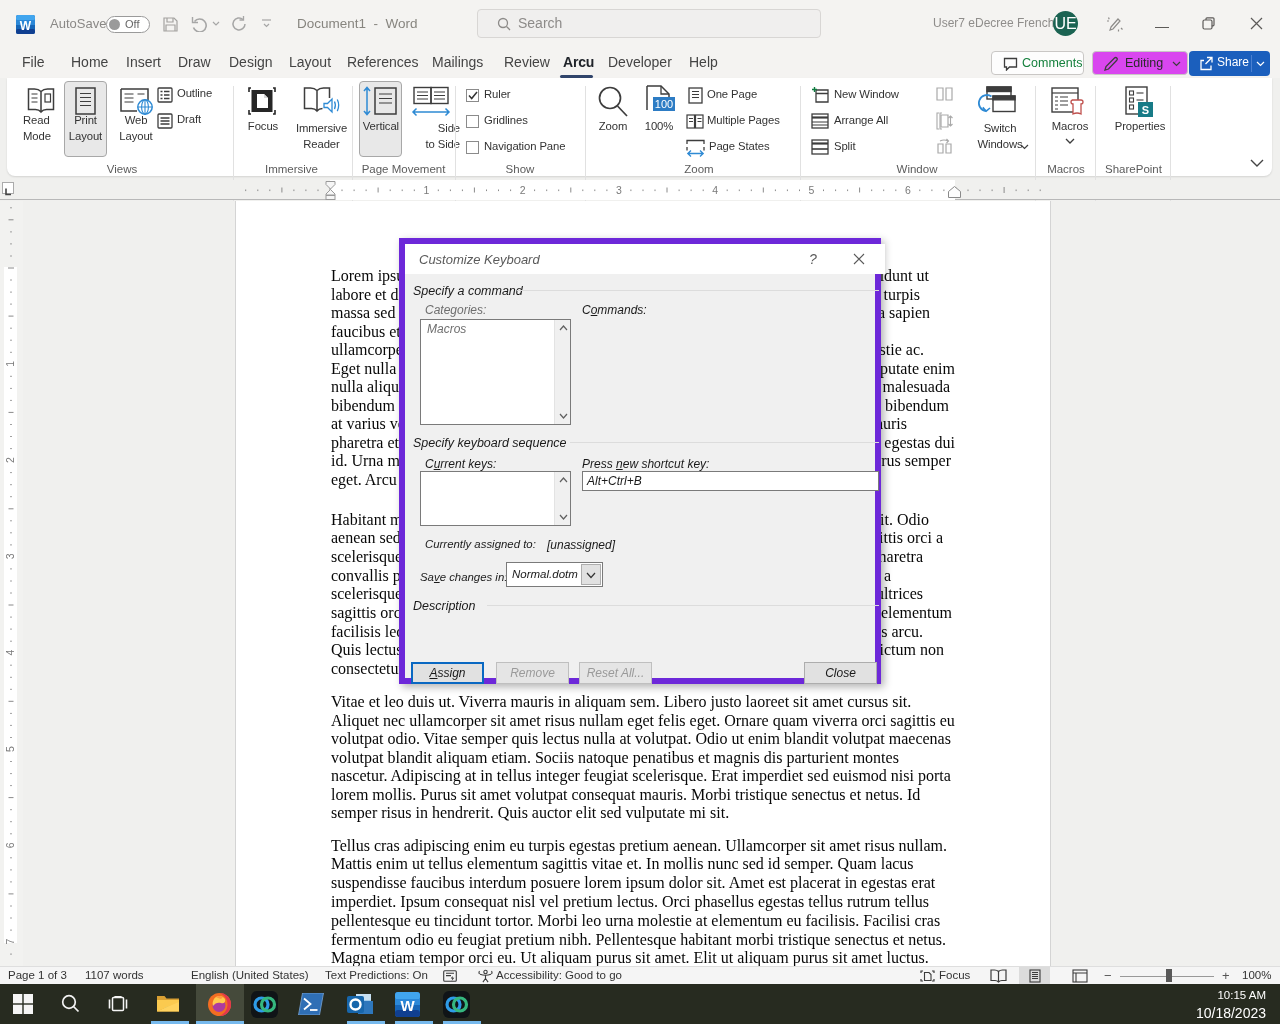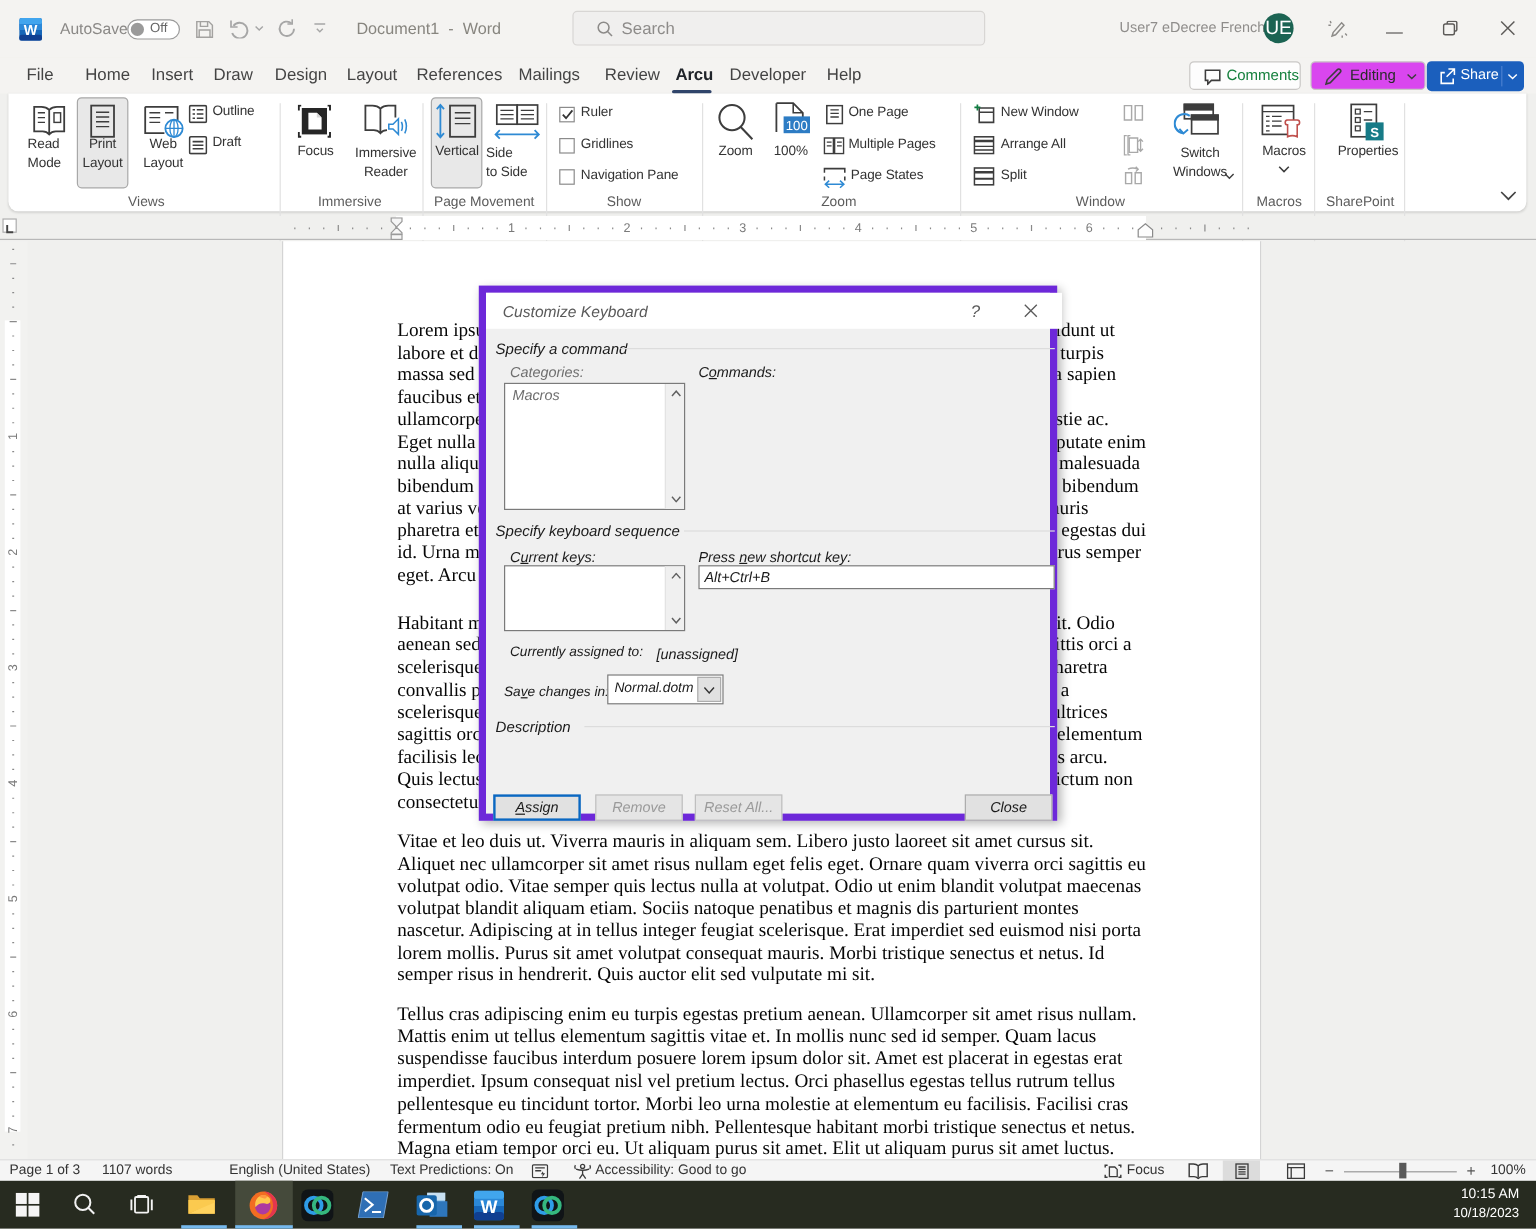--- a/index.html
+++ b/index.html
@@ -172,21 +172,21 @@
         <rect x="12" y="2" width="21" height="26" stroke="#3d3d3d" stroke-width="1.5"></rect>
         <path d="M16 8 h13 M16 12.5 h13 M16 17 h13" stroke="#3d3d3d" stroke-width="1.2"></path>
       </svg>
 <div class="rtext" style="left:352px;top:42px;width:40px;text-align:right">Vertical</div>
 <svg class="abs" style="left:404px;top:8px" width="42" height="32" viewBox="0 0 42 32" fill="none">
         <rect x="3" y="1.5" width="17" height="16" stroke="#3d3d3d" stroke-width="1.4"></rect>
         <rect x="20" y="1.5" width="17" height="16" stroke="#3d3d3d" stroke-width="1.4"></rect>
         <path d="M6 6 h11 M6 9.5 h11 M6 13 h11 M23 6 h11 M23 9.5 h11 M23 13 h11" stroke="#3d3d3d" stroke-width="1.1"></path>
         <path d="M2 26 h36 M5.5 22.5 L2 26 l3.5 3.5 M34.5 22.5 L38 26 l-3.5 3.5" stroke="#2e8ad4" stroke-width="1.5"></path>
       </svg>
-<div class="rtext" style="left:398px;top:42px;width:55px;text-align:left;line-height:16px">Side<br>to Side</div>
+<div class="rtext" style="left:398px;top:42px;width:55px;text-align:right;line-height:16px">Side<br>to Side</div>
 <div class="glabel" style="left:344px;width:105px">Page Movement</div>
 <div class="gsep" style="left:448px"></div>
 
 <div class="abs" style="left:459px;top:11px;width:13px;height:13px;border:1px solid #8b8b8b;background:#fff"></div>
 <svg class="abs" style="left:461px;top:13px" width="10" height="9" viewBox="0 0 10 9">
         <path d="M1 4.5 L3.7 7.5 L9 1" stroke="#333" stroke-width="1.5" fill="none"></path>
       </svg>
 <div class="rtext" style="left:477px;top:10px">Ruler</div>
 <div class="abs" style="left:459px;top:37px;width:13px;height:13px;border:1px solid #8b8b8b;background:#fff"></div>
 <div class="rtext" style="left:477px;top:36px">Gridlines</div>
@@ -560,15 +560,15 @@
         <rect x="0" y="0" width="27" height="27" rx="6" fill="#101417"></rect>
         <circle cx="10.5" cy="13.5" r="6.5" fill="none" stroke="#2e9ce8" stroke-width="3.2"></circle>
         <circle cx="17" cy="13.5" r="6.5" fill="none" stroke="#35b77f" stroke-width="3.2"></circle>
       </svg>
   <div class="abs" style="left:151px;top:37px;width:38px;height:3px;background:#76b9ed"></div>
   <div class="abs" style="left:196px;top:37px;width:48px;height:3px;background:#76b9ed"></div>
   <div class="abs" style="left:347px;top:37px;width:38px;height:3px;background:#76b9ed"></div>
   <div class="abs" style="left:395px;top:37px;width:38px;height:3px;background:#76b9ed"></div>
   <div class="abs" style="left:443px;top:37px;width:38px;height:3px;background:#76b9ed"></div>
   <div class="abs" style="left:1180px;top:5px;width:86px;height:14px;font-size:11.5px;color:#fff;text-align:right">10:15 AM</div>
-  <div class="abs" style="left:1180px;top:21px;width:86px;height:14px;font-size:11px;color:#fff;text-align:right">10/18/2023</div>
+  <div class="abs" style="left:1180px;top:21px;width:86px;height:14px;font-size:14px;color:#fff;text-align:right">10/18/2023</div>
 </div>
 </div>
 
 </body></html>

